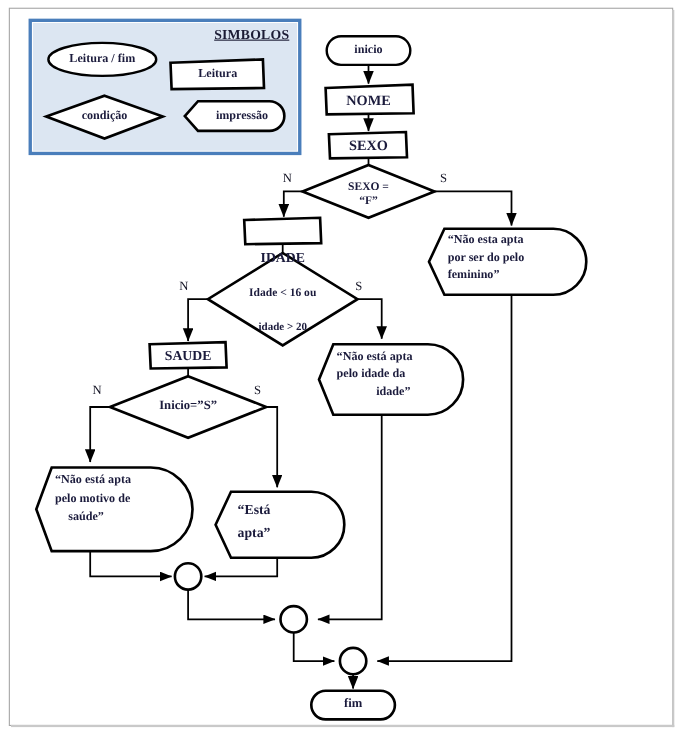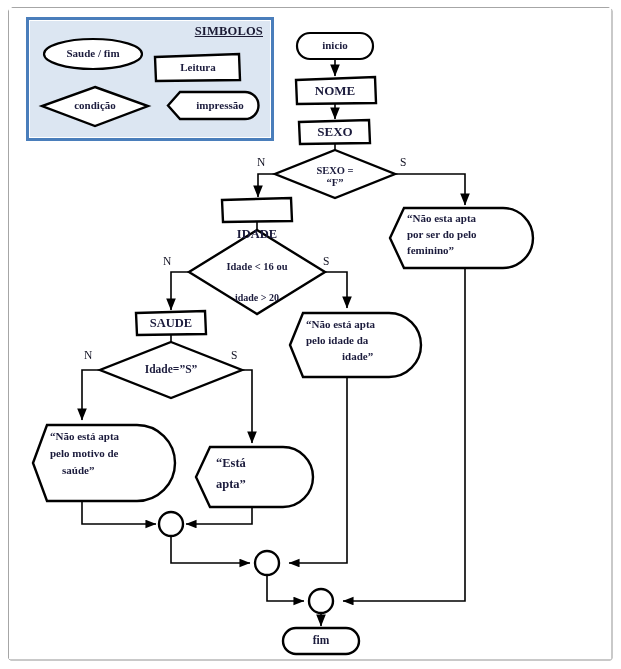--- a/index.html
+++ b/index.html
@@ -3,21 +3,20 @@
 <meta charset="utf-8">
 <style>
   html,body{margin:0;padding:0;background:#ffffff;}
   body{font-family:"Liberation Serif", serif;}
   #page{
     position:relative;
     width:621px;height:669px;
     background:#ffffff;
     box-sizing:border-box;
     overflow:hidden;
-    border-radius:32px;
   }
   #outer-frame{
     position:absolute;
     left:8px;top:7px;
     width:604px;height:653px;
     border:1px solid #a6a6a6;
     box-sizing:border-box;
     background:#ffffff;
   }
   #outer-frame:after{
@@ -157,21 +156,21 @@
 
       <path d="M267,575 L267,601 L304,601" fill="none" stroke="#000" stroke-width="1.6" marker-end="url(#arrowsm)"></path>
 
       <circle cx="321" cy="601" r="12" fill="#ffffff" stroke="#000" stroke-width="2.4"></circle>
 
       <line x1="321" y1="613" x2="321" y2="626" stroke="#000" stroke-width="1.6" marker-end="url(#arrow)"></line>
 
       <rect x="283" y="628" width="76" height="26" rx="13" ry="13" fill="#ffffff" stroke="#000" stroke-width="2.4"></rect>
     </svg>
 
-    <div class="lbl" style="left:43px;top:47px;width:100px;">Saude / fim</div>
+    <div class="lbl" style="left:43px;top:47px;width:100px;">Leitura / fim</div>
     <div class="lbl" style="left:148px;top:61px;width:100px;">Leitura</div>
     <div class="lbl" style="left:45px;top:99px;width:100px;">condição</div>
     <div class="lbl" style="left:175px;top:99px;width:90px;">impressão</div>
 
     <div class="lbl" style="left:285px;top:39px;width:100px;">inicio</div>
     <div class="lbl" style="left:285px;top:83px;width:100px;font-size:13px;">NOME</div>
     <div class="lbl" style="left:285px;top:124px;width:100px;font-size:13px;">SEXO</div>
 
     <div class="lbl" style="left:285px;top:165px;width:100px;font-size:10.5px;">SEXO =</div>
     <div class="lbl" style="left:285px;top:177px;width:100px;font-size:10.5px;">“F”</div>
@@ -190,21 +189,21 @@
 
     <div class="nslabel" style="left:163px;top:255px;">N</div>
     <div class="nslabel" style="left:323px;top:255px;">S</div>
 
     <div class="lbl leftal" style="left:306px;top:318px;width:100px;font-size:11px;">“Não está apta</div>
     <div class="lbl leftal" style="left:306px;top:334px;width:100px;font-size:11px;">pelo idade da</div>
     <div class="lbl leftal" style="left:306px;top:350px;width:100px;font-size:11px;padding-left:36px;">idade”</div>
 
     <div class="lbl" style="left:121px;top:316px;width:100px;font-size:12.5px;">SAUDE</div>
 
-    <div class="lbl" style="left:121px;top:363px;width:100px;font-size:11.5px;">Idade=”S”</div>
+    <div class="lbl" style="left:121px;top:363px;width:100px;font-size:11.5px;">Inicio=”S”</div>
 
     <div class="nslabel" style="left:84px;top:349px;">N</div>
     <div class="nslabel" style="left:231px;top:349px;">S</div>
 
     <div class="lbl leftal" style="left:50px;top:430px;width:110px;font-size:11px;">“Não está apta</div>
     <div class="lbl leftal" style="left:50px;top:447px;width:110px;font-size:11px;">pelo motivo de</div>
     <div class="lbl leftal" style="left:50px;top:464px;width:110px;font-size:11px;margin-left:12px;">saúde”</div>
 
     <div class="lbl leftal" style="left:216px;top:456px;width:80px;font-size:12.5px;">“Está</div>
     <div class="lbl leftal" style="left:216px;top:477px;width:80px;font-size:12.5px;">apta”</div>

